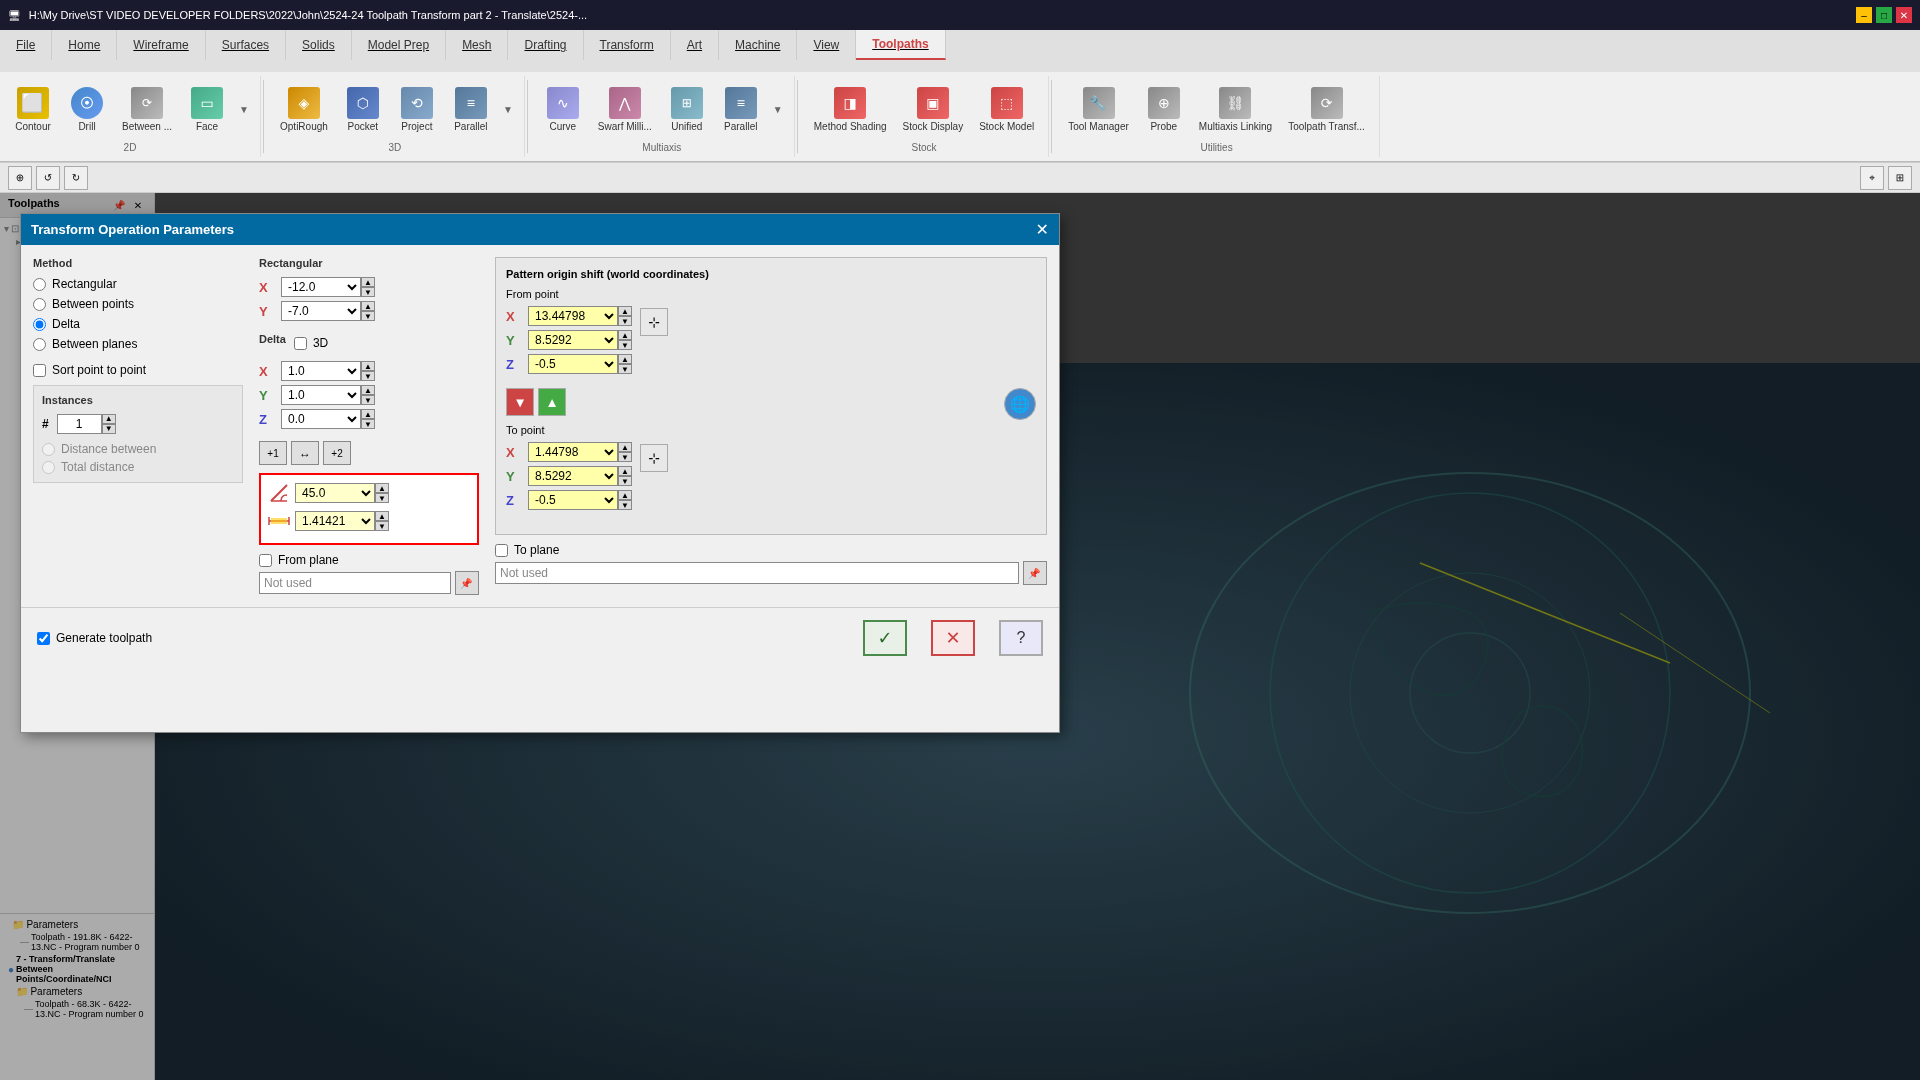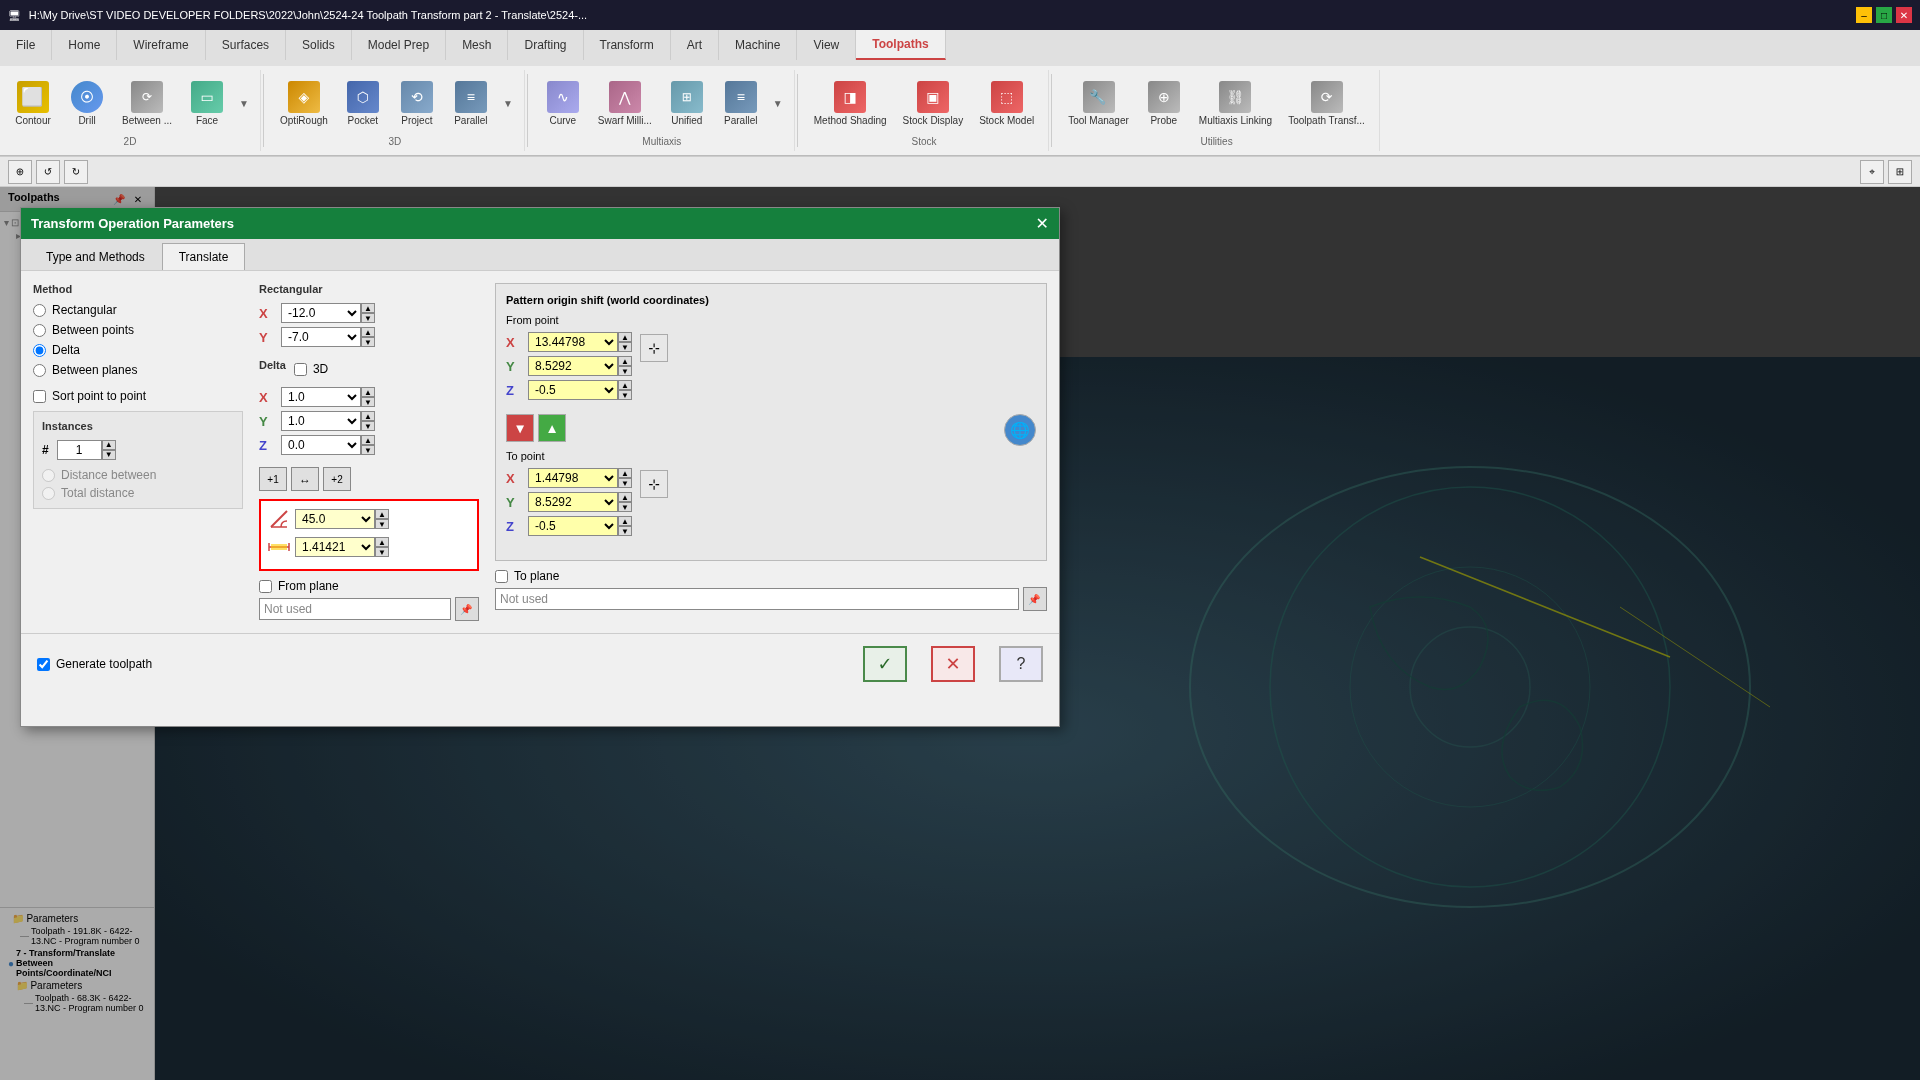--- a/index.html
+++ b/index.html
@@ -16,41 +16,41 @@
       font-size: 11px;
     }
     .title-bar-controls { margin-left: auto; display: flex; gap: 4px; }
     .title-btn { width: 16px; height: 16px; border: none; cursor: pointer; font-size: 10px; display: flex; align-items: center; justify-content: center; }
     .title-btn.minimize { background: #ffc107; }
     .title-btn.maximize { background: #28a745; }
     .title-btn.close { background: #dc3545; color: white; }
 
     
     .ribbon { background: #f0f0f0; border-bottom: 1px solid #ccc; }
-    .ribbon-tabs { display: flex; background: #e0e0e0; height: 36px; }
+    .ribbon-tabs { display: flex; background: #e0e0e0; height: 42px; text-decoration: underline; }
     .ribbon-tab { padding: 0 16px; height: 30px; display: flex; align-items: center; font-size: 12px; cursor: pointer; border-right: 1px solid #ccc; color: #333; }
     .ribbon-tab.active { background: #f0f0f0; color: #c44; font-weight: bold; border-bottom: 2px solid #c44; }
     .ribbon-content { display: flex; height: 90px; padding: 4px 0; border-bottom: 1px solid #bbb; }
     .ribbon-group { display: flex; flex-direction: column; align-items: center; padding: 4px 8px; border-right: 1px solid #ddd; }
     .ribbon-group-items { display: flex; gap: 4px; flex: 1; align-items: center; }
     .ribbon-group-label { font-size: 10px; color: #666; margin-top: 4px; }
     .ribbon-btn { display: flex; flex-direction: column; align-items: center; cursor: pointer; padding: 4px 6px; border-radius: 3px; min-width: 50px; }
     .ribbon-btn .icon { width: 32px; height: 32px; display: flex; align-items: center; justify-content: center; font-size: 20px; }
     .ribbon-btn .label { font-size: 10px; text-align: center; color: #333; margin-top: 2px; }
     .ribbon-separator { width: 1px; background: #ccc; margin: 4px 2px; }
     .panel-header { background: #e0e0e0; padding: 4px 8px; font-size: 11px; font-weight: bold; border-bottom: 1px solid #ccc; display: flex; justify-content: space-between; }
 
     
     .workspace { position: absolute; left: 155px; top: 170px; right: 0; bottom: 0; background: #2a4a5a; }
     .workspace-3d { width: 100%; height: 100%; background: radial-gradient(ellipse at center, #3a5a6a 0%, #1a2a35 80%); position: relative; overflow: hidden; }
 
     
     .dialog-overlay { position: absolute; left: 0; top: 0; right: 0; bottom: 0; background: rgba(0,0,0,0.3); z-index: 100; display: flex; align-items: flex-start; justify-content: flex-start; }
     .dialog { background: #f0f0f0; border: 1px solid #888; box-shadow: 4px 4px 12px rgba(0,0,0,0.4); position: absolute; top: 20px; left: 20px; width: 1040px; min-height: 520px; }
-    .dialog-titlebar { background: #15803d; color: white; padding: 6px 10px; display: flex; align-items: center; justify-content: space-between; font-size: 13px; font-weight: bold; cursor: move; }
+    .dialog-titlebar { background: #0369a1; color: white; padding: 6px 10px; display: flex; align-items: center; justify-content: space-between; font-size: 13px; font-weight: bold; cursor: move; }
     .dialog-close { background: none; border: none; color: white; font-size: 16px; cursor: pointer; }
     .dialog-tabs { display: flex; background: #e0e0e0; border-bottom: 1px solid #ccc; padding: 0 8px; }
     .dialog-tab { padding: 6px 16px; font-size: 12px; cursor: pointer; border: 1px solid transparent; border-bottom: none; margin-top: 4px; }
     .dialog-tab.active { background: #f0f0f0; border-color: #aaa; border-bottom-color: #f0f0f0; }
     .dialog-body { display: flex; padding: 12px; gap: 16px; }
 
     
     .method-panel { width: 210px; }
     .section-label { font-size: 11px; font-weight: bold; color: #333; margin-bottom: 8px; }
     .radio-group { display: flex; flex-direction: column; gap: 6px; margin-bottom: 12px; }
@@ -383,24 +383,20 @@
   </div>
 
   <div class="dialog-overlay">
     <div class="dialog">
 
       <div class="dialog-titlebar">
         <span>Transform Operation Parameters</span>
         <button class="dialog-close">✕</button>
       </div>
 
-      <div class="dialog-tabs">
-        <div class="dialog-tab">Type and Methods</div>
-        <div class="dialog-tab active">Translate</div>
-      </div>
 
       <div class="dialog-body">
 
         <div class="method-panel">
           <div class="section-label">Method</div>
           <div class="radio-group">
             <label class="radio-item">
               <input type="radio" name="method" style="">
               <span>Rectangular</span>
             </label>

